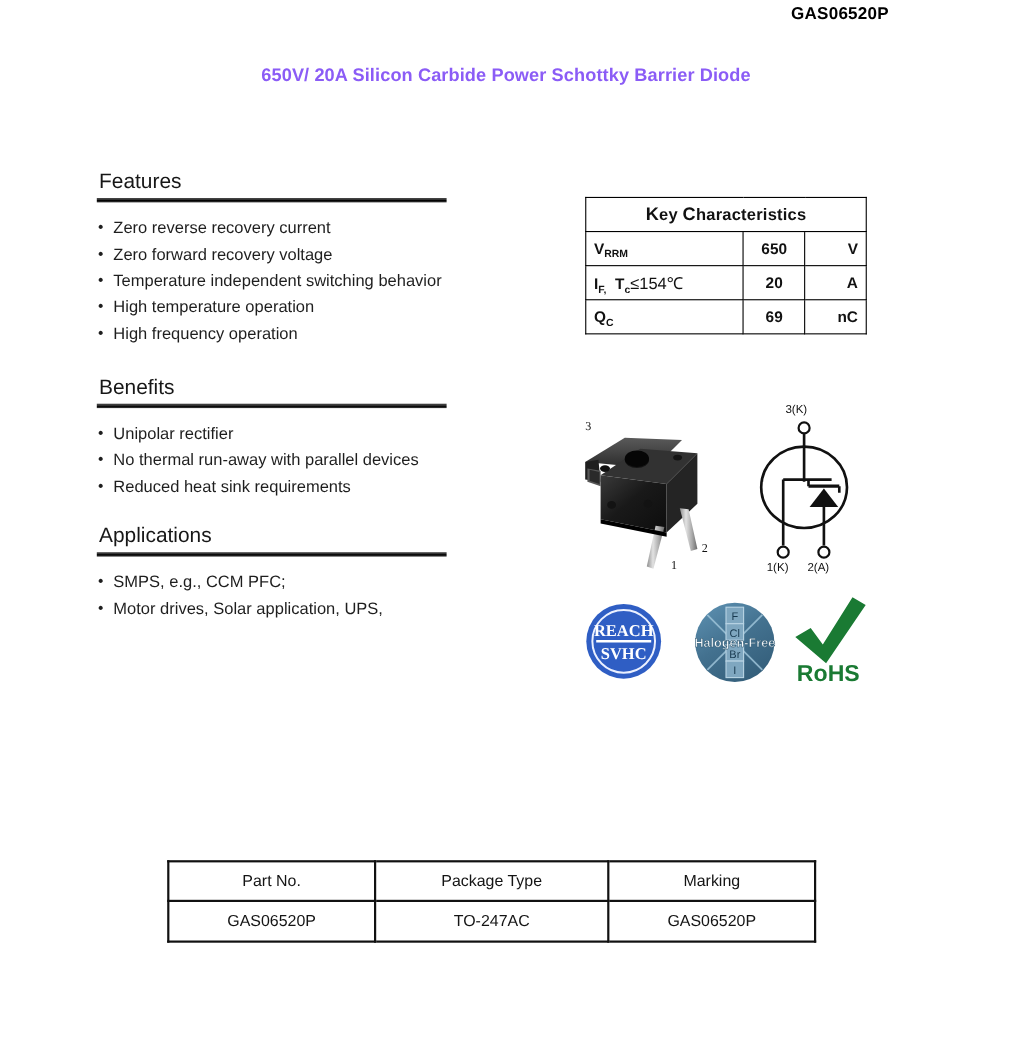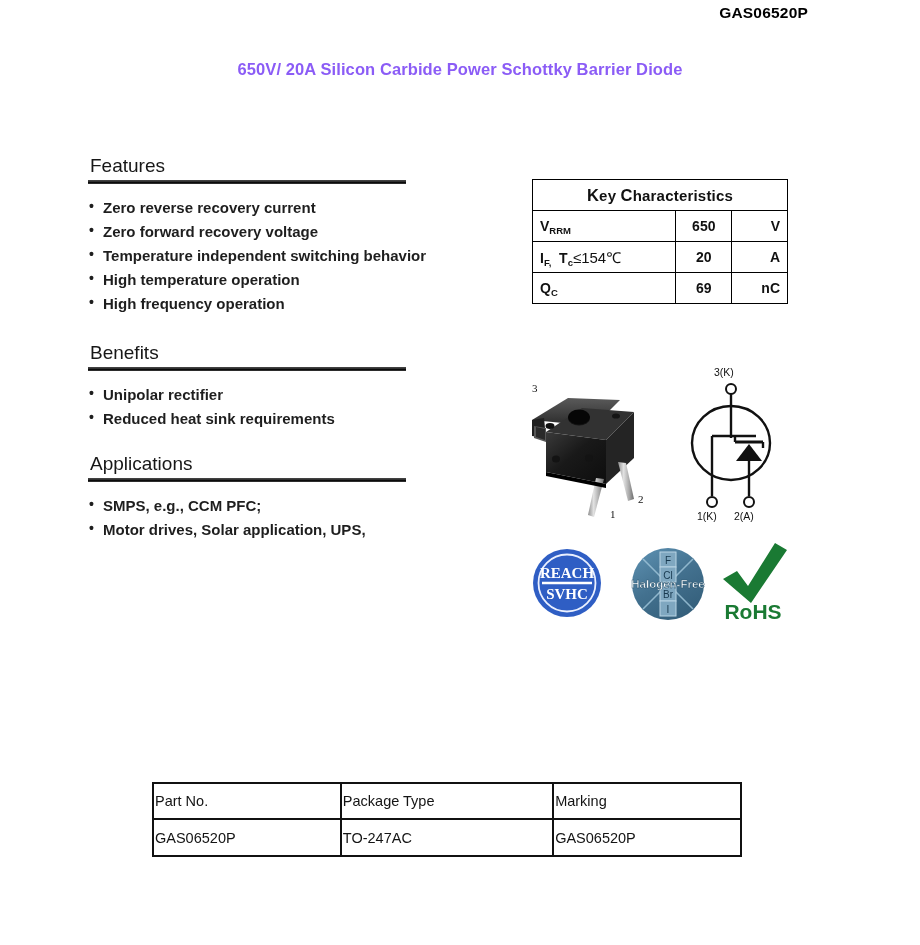--- a/index.html
+++ b/index.html
@@ -51,21 +51,21 @@
     margin: 0 0 3px 2px;
   }
   .section-rule {
     width: 318px;
     height: 4px;
     background: linear-gradient(to bottom, #4a4a4a 0%, #2b2b2b 45%, #000 55%, #3d3d3d 100%);
     margin-bottom: 12px;
   }
   ul.bullets {
     list-style: none;
-    margin: 0; padding: 0; font-weight: bold;
+    margin: 0; padding: 0;
   }
   ul.bullets li {
     font-size: 15px;
     color: #1e1e1e;
     line-height: 1.6;
     position: relative;
     padding-left: 15px;
     white-space: pre-line;
   }
   ul.bullets li::before {
@@ -175,21 +175,21 @@
   .order-table {
     position: absolute;
     left: 152px;
     top: 782px;
     width: 590px;
     border-collapse: collapse;
     font-size: 14.5px;
   }
   .order-table td {
     border: 2px solid #111;
-    text-align: left;
+    text-align: center;
     height: 37px;
     color: #141414;
     font-family: "Liberation Sans", sans-serif;
   }
   .order-table .oh { height: 36px; }
 </style>
 </head>
 <body>
 
 <div class="part-header">GAS06520P</div>
@@ -208,20 +208,21 @@
       <li>High temperature operation</li>
       <li>High frequency operation</li>
     </ul>
   </div>
 
   <div class="section" style="margin-top:26px;">
     <div class="section-title">Benefits</div>
     <div class="section-rule"></div>
     <ul class="bullets benefits">
       <li>Unipolar rectifier</li>
+      <li>No thermal run-away with parallel devices</li>
       <li>Reduced heat sink requirements</li>
     </ul>
   </div>
 
   <div class="section" style="margin-top:18px;">
     <div class="section-title">Applications</div>
     <div class="section-rule"></div>
     <ul class="bullets applications">
       <li>SMPS, e.g., CCM PFC;</li>
       <li><span>Motor drives, Solar application, UPS,</span></li>

